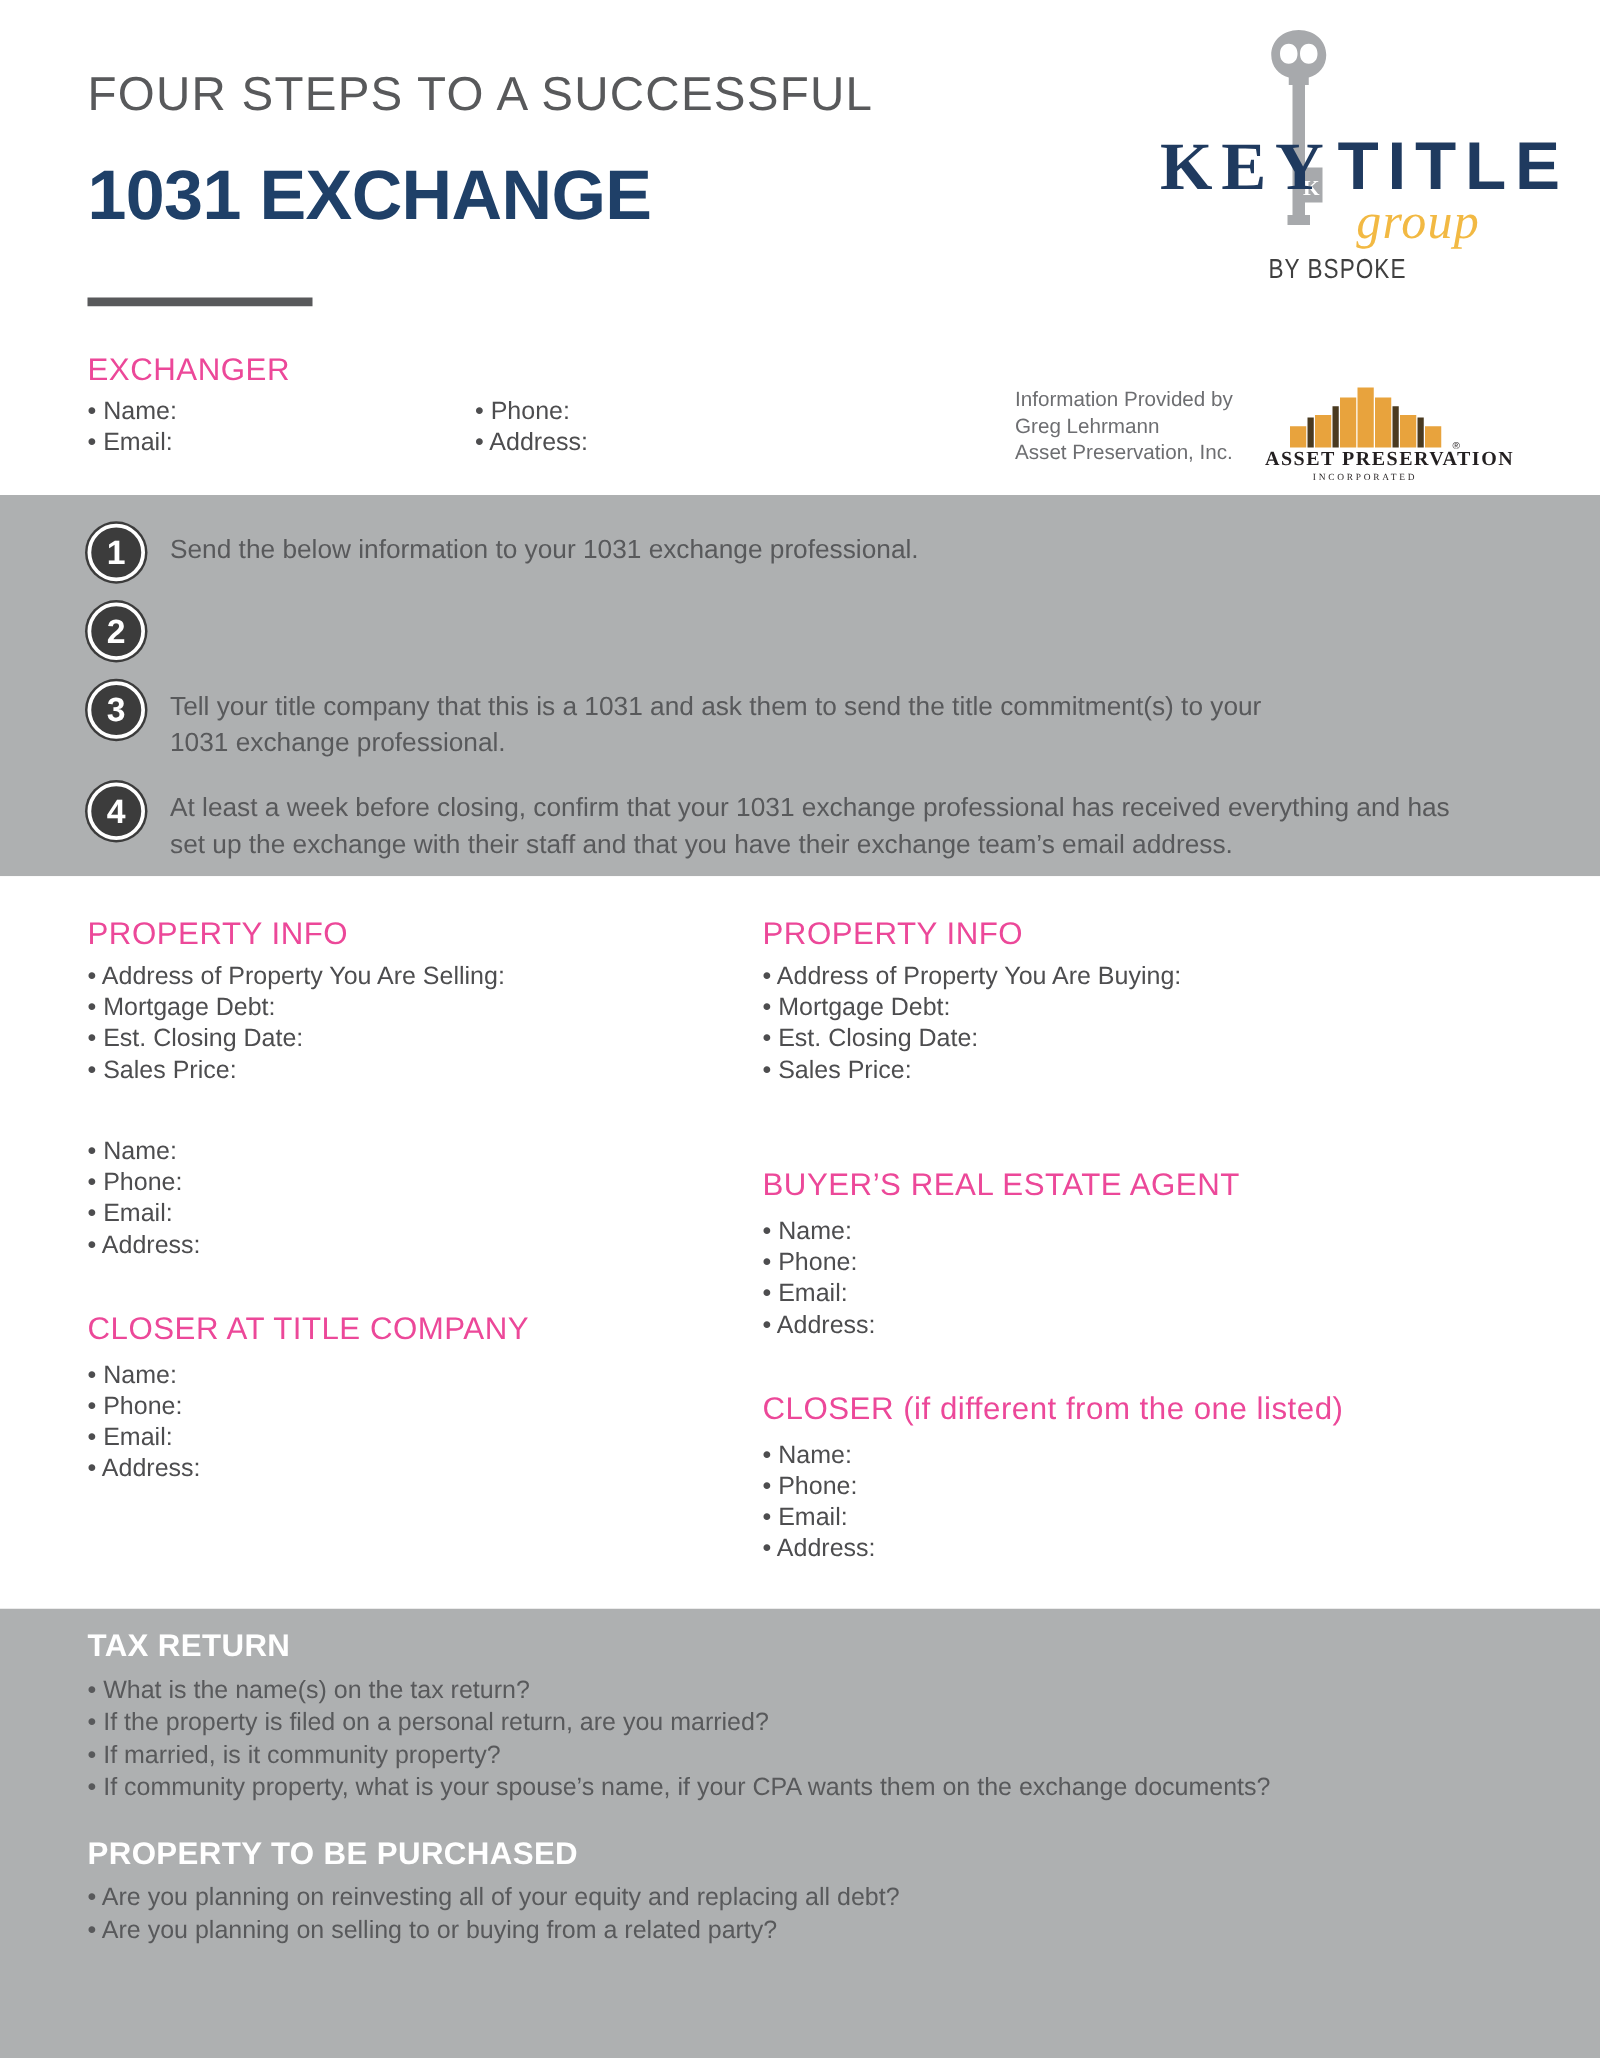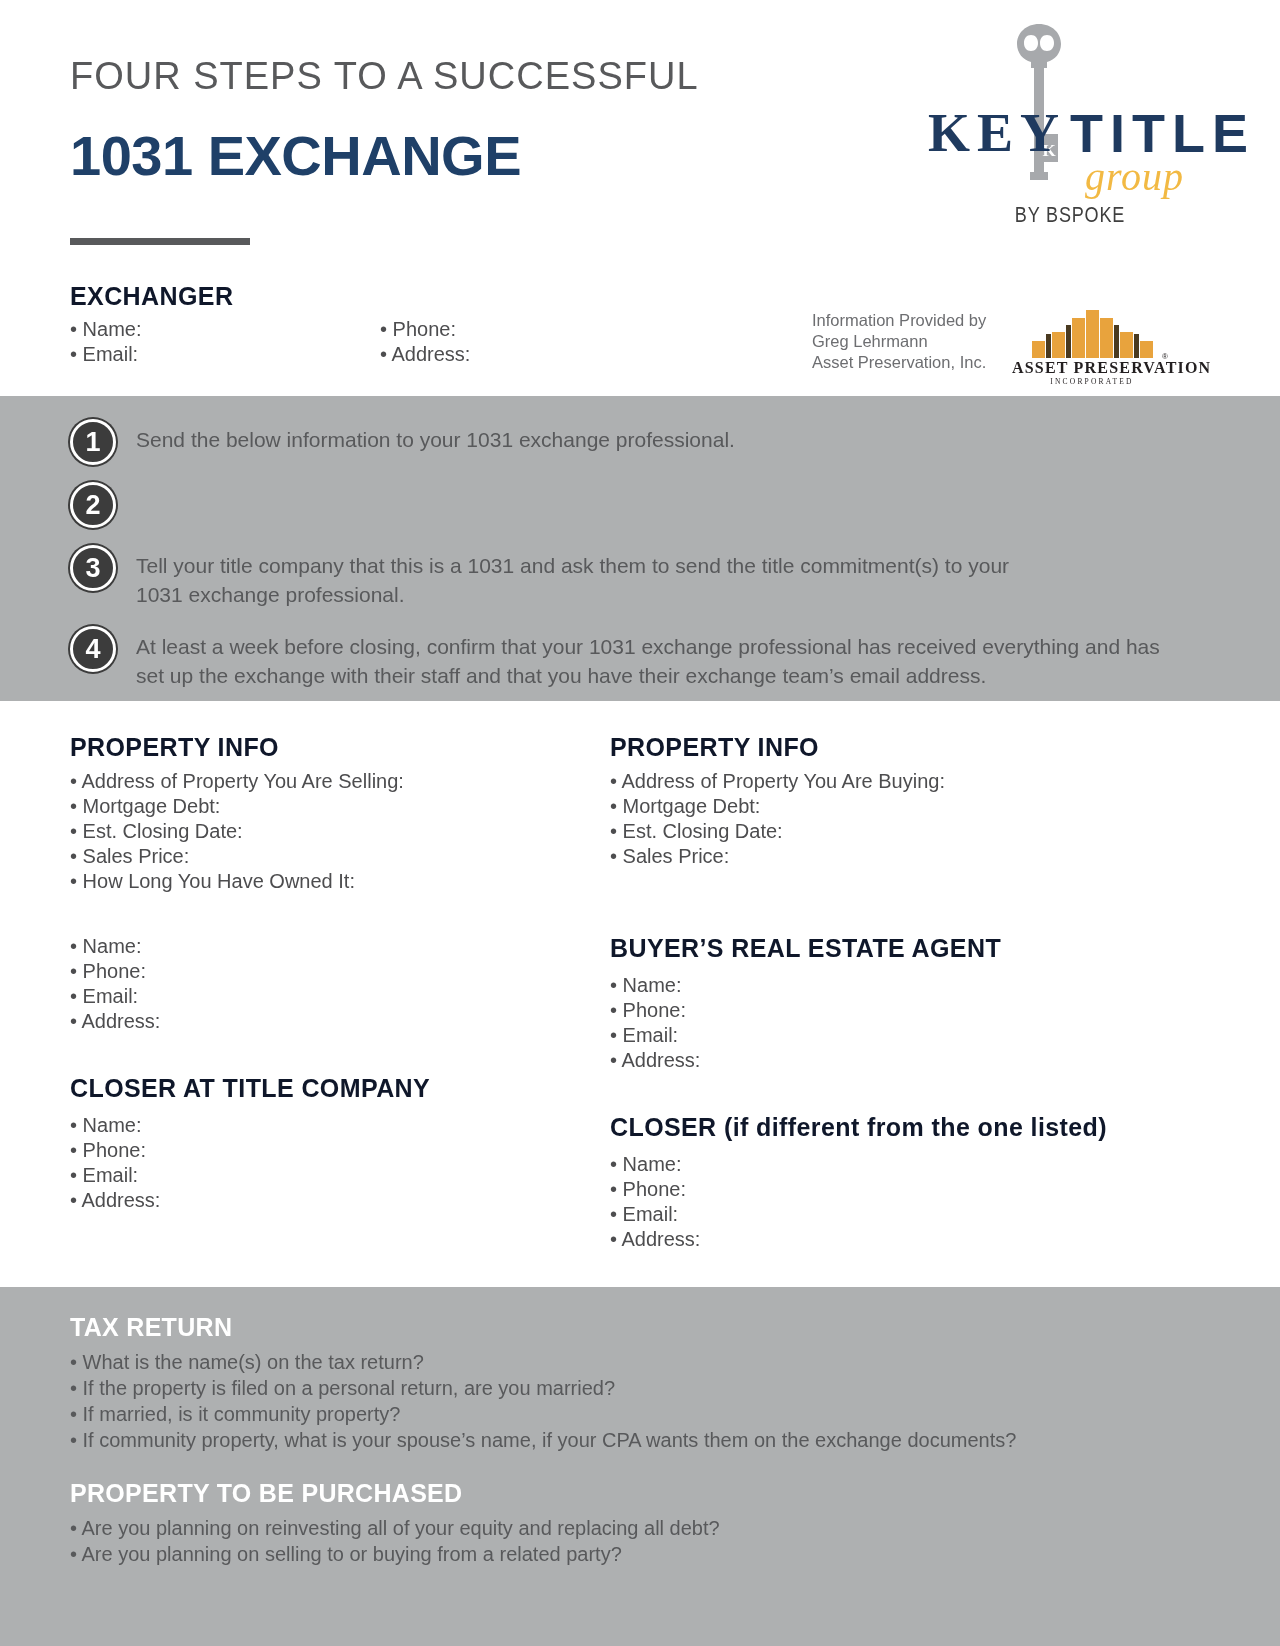--- a/index.html
+++ b/index.html
@@ -119,22 +119,22 @@
 
   
   .exchanger {
     position: absolute;
     left: 70px;
     top: 282px;
     width: 620px;
   }
   .sec-title-gold {
     font-size: 25px;
-    font-weight: bold;
-    color: #0f172a;
+    font-weight: normal;
+    color: #ec4899;
     letter-spacing: 0.4px;
     margin: 0 0 6px 0;
   }
   .exch-cols {
     display: flex;
   }
   .exch-col { width: 355px; }
   .bullet {
     font-size: 20px;
     line-height: 25px;
@@ -260,21 +260,21 @@
 
   
   .bottom {
     position: absolute;
     left: 0;
     top: 1287px;
     width: 1280px;
     height: 359px;
     background: #aeb0b1;
     box-sizing: border-box;
-    padding: 26px 70px 0 70px;
+    padding: 16px 70px 0 70px;
   }
   .sec-title-white {
     font-size: 25px;
     font-weight: bold;
     color: #ffffff;
     letter-spacing: 0.3px;
     margin: 0 0 7px 0;
   }
   .bullet-dark {
     font-size: 20px;
@@ -372,21 +372,20 @@
     <div class="cols">
 
       <div class="col">
 
         <div class="blk">
           <div class="sec-title-gold">PROPERTY INFO</div>
           <div class="bullet">• Address of Property You Are Selling:</div>
           <div class="bullet">• Mortgage Debt:</div>
           <div class="bullet">• Est. Closing Date:</div>
           <div class="bullet">• Sales Price:</div>
-          <div class="bullet">• How Long You Have Owned It:</div>
         </div>
 
         <div class="blk agent">
           <div class="bullet">• Name:</div>
           <div class="bullet">• Phone:</div>
           <div class="bullet">• Email:</div>
           <div class="bullet">• Address:</div>
         </div>
 
         <div class="blk agent">

